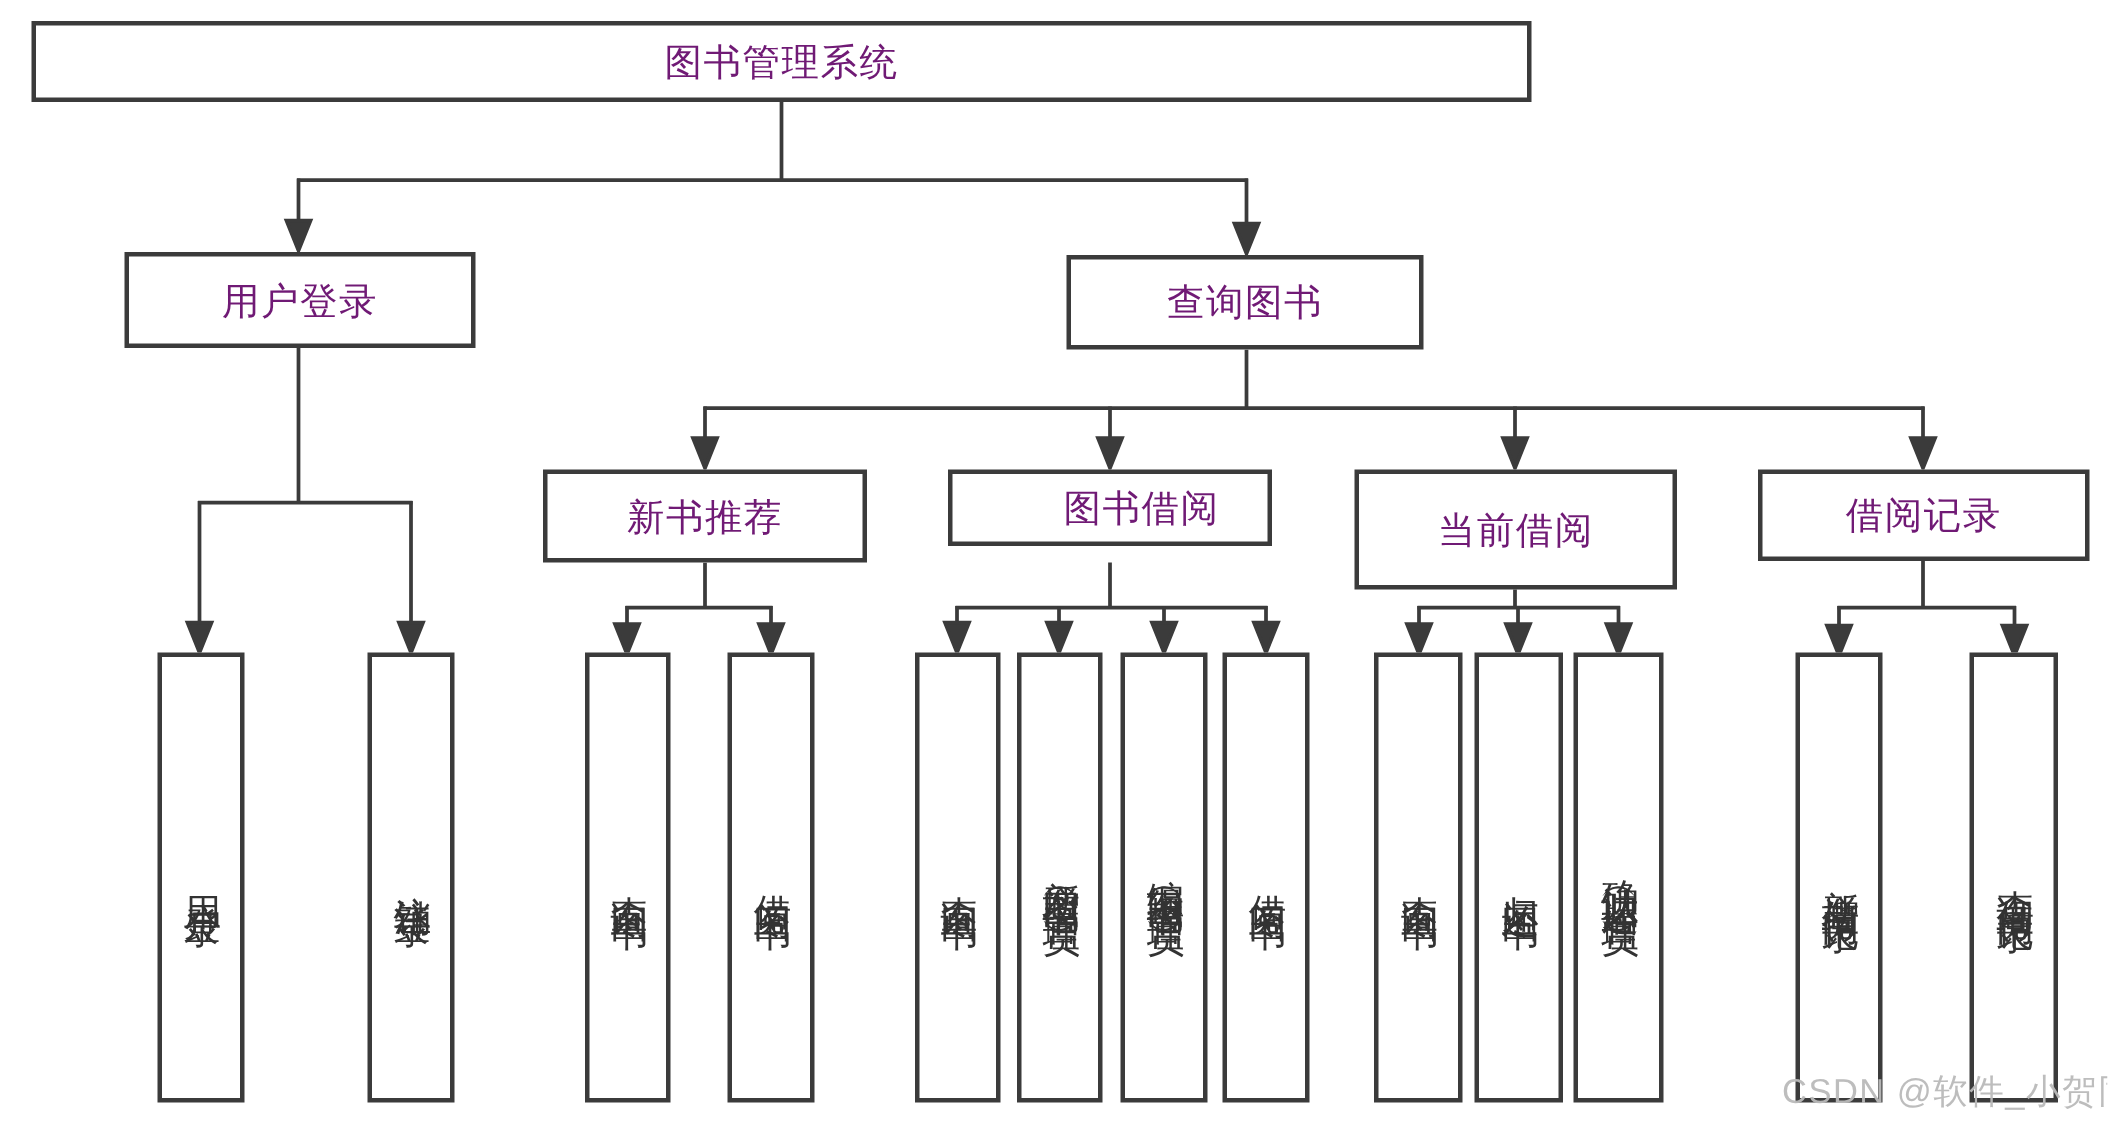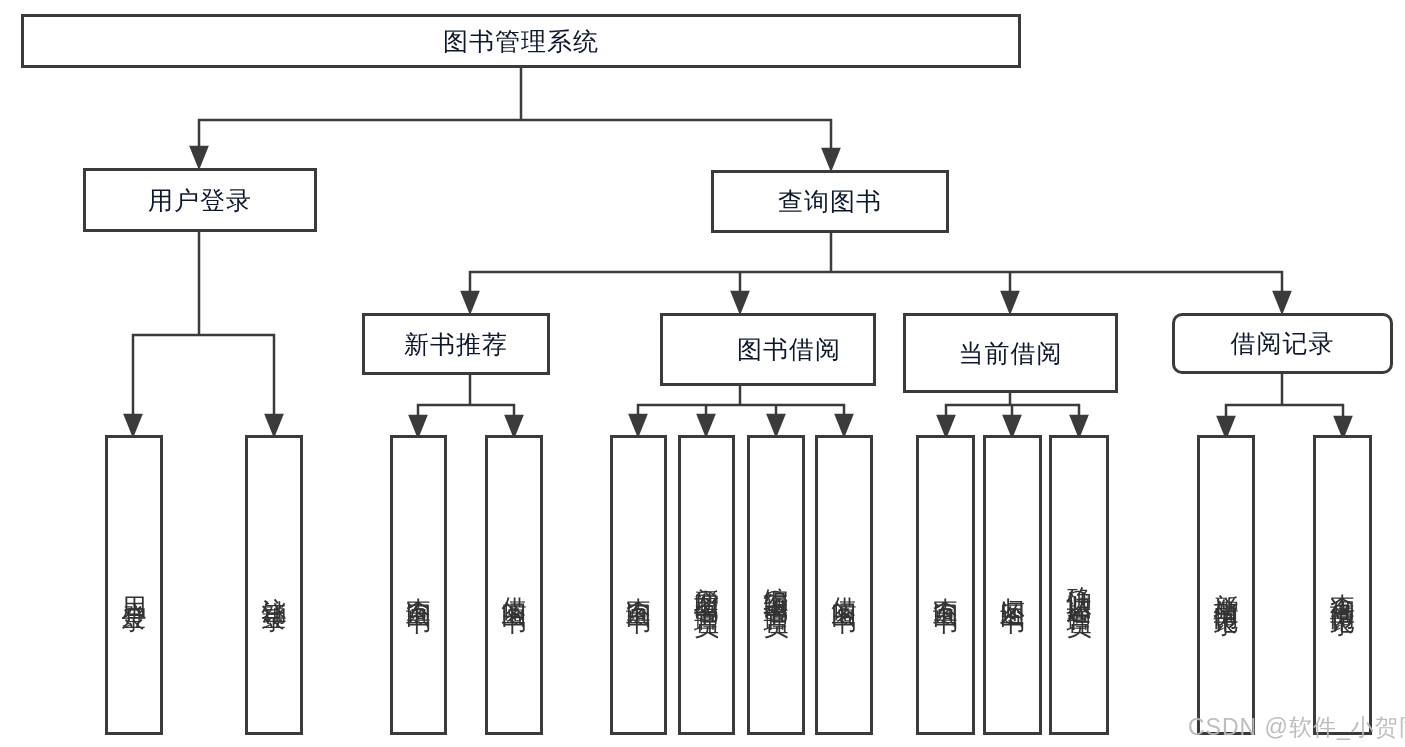--- a/index.html
+++ b/index.html
@@ -31,21 +31,21 @@
     background: #ffffff;
     display: flex;
     align-items: center;
     justify-content: center;
     z-index: 2;
   }
   .hlabel {
     font-size: 25px;
     letter-spacing: 1px;
     white-space: nowrap;
-    color: #0f172a;
+    color: #701a75;
   }
   .vnode .vlabel {
     writing-mode: vertical-rl;
     text-orientation: mixed;
     font-size: 25px;
     letter-spacing: 4px;
     line-height: 1;
     color: #333333;
   }
   .watermark {
@@ -146,30 +146,30 @@
     <span class="hlabel">图书管理系统</span>
   </div>
 
   <div class="node" style="left:83px; top:168px; width:234px; height:64px;">
     <span class="hlabel">用户登录</span>
   </div>
   <div class="node" style="left:711px; top:170px; width:238px; height:63px;">
     <span class="hlabel">查询图书</span>
   </div>
 
-  <div class="node" style="left:362px; top:313px; width:188px; height:62px;">
+  <div class="node" style="left:362px; top:313px; width:216px; height:62px;">
     <span class="hlabel">新书推荐</span>
   </div>
-  <div class="node" style="left:660px; top:313px; width:216px; height:73px;padding-left:42px;">
+  <div class="node" style="left:632px; top:313px; width:216px; height:51px;padding-left:42px;">
     <span class="hlabel">图书借阅</span>
   </div>
   <div class="node" style="left:903px; top:313px; width:215px; height:80px;">
     <span class="hlabel">当前借阅</span>
   </div>
-  <div class="node" style="left:1172px; top:313px; width:221px; height:61px;border-radius:10px;">
+  <div class="node" style="left:1172px; top:313px; width:221px; height:61px;">
     <span class="hlabel">借阅记录</span>
   </div>
 
   <div class="node vnode" style="left:105px; top:435px; width:58px; height:300px;">
     <span class="vlabel">用户登录</span>
   </div>
   <div class="node vnode" style="left:245px; top:435px; width:58px; height:300px;">
     <span class="vlabel">注销登录</span>
   </div>
 

